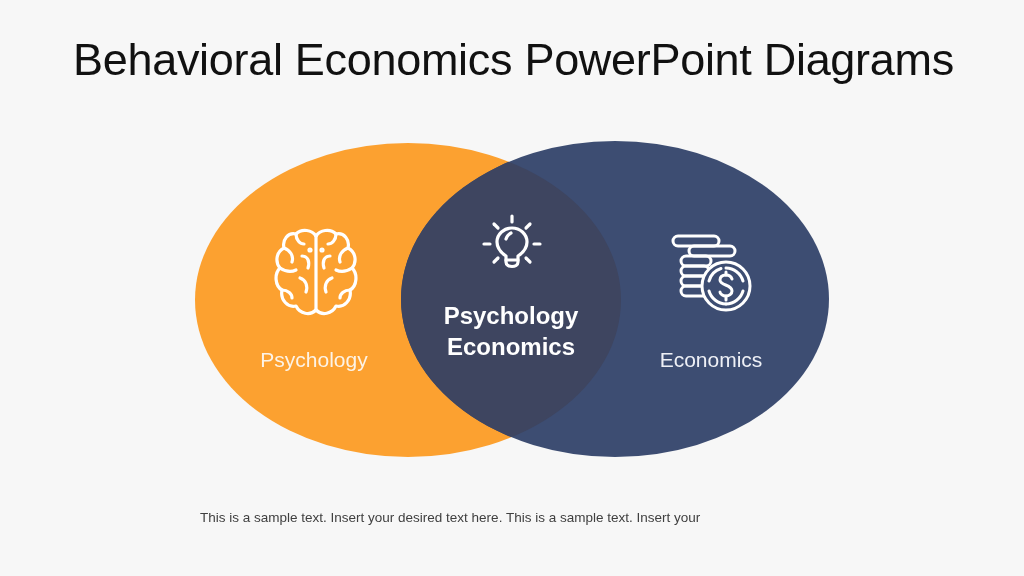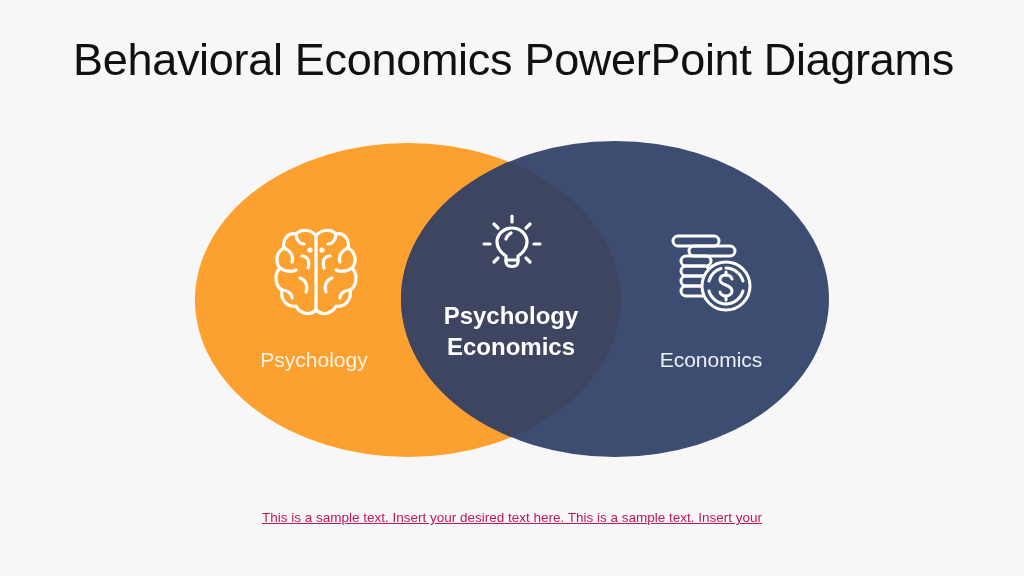--- a/index.html
+++ b/index.html
@@ -3,21 +3,21 @@
 <meta charset="utf-8">
 <style>
   html,body{margin:0;padding:0;}
   body{width:1024px;height:576px;background:#f7f7f7;position:relative;overflow:hidden;font-family:"Liberation Sans","DejaVu Sans",sans-serif;}
   .title{position:absolute;left:52px;top:34px;font-size:45px;color:#111;letter-spacing:-0.3px;white-space:nowrap;margin-left:21px;}
   svg.venn{position:absolute;left:0;top:0;}
   .lbl{position:absolute;color:#fff;text-align:center;white-space:nowrap;}
   .psy{left:236px;top:348px;width:156px;font-size:21px;color:#fdf3e6;}
   .eco{left:633px;top:348px;width:156px;font-size:21px;color:#eef0f6;}
   .beh{left:412px;top:300px;width:198px;font-size:24px;font-weight:bold;line-height:31px;}
-  .body{position:absolute;left:200px;top:509px;width:624px;text-align:center;font-size:13.5px;line-height:18px;color:#be185d;text-decoration:underline;}
+  .body{position:absolute;left:200px;top:509px;width:624px;font-size:13.5px;line-height:18px;color:#404040;}
   .icon{position:absolute;}
 </style>
 </head>
 <body>
 
 <div class="title">Behavioral Economics PowerPoint Diagrams</div>
 
 <svg class="venn" width="1024" height="576">
   <defs>
     <clipPath id="clipL">

